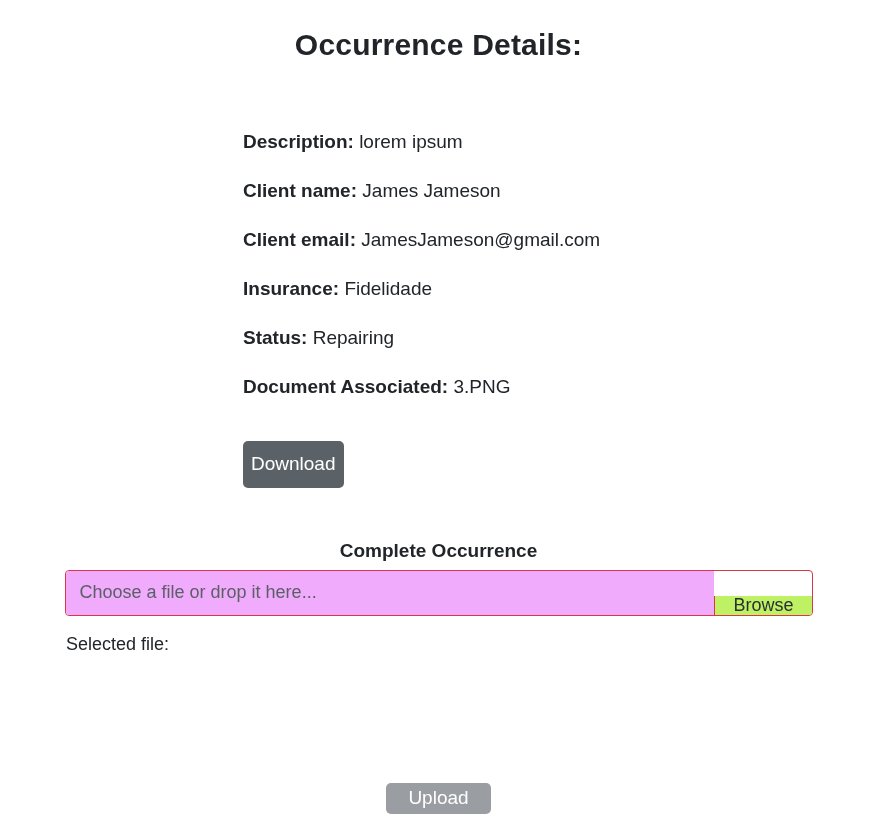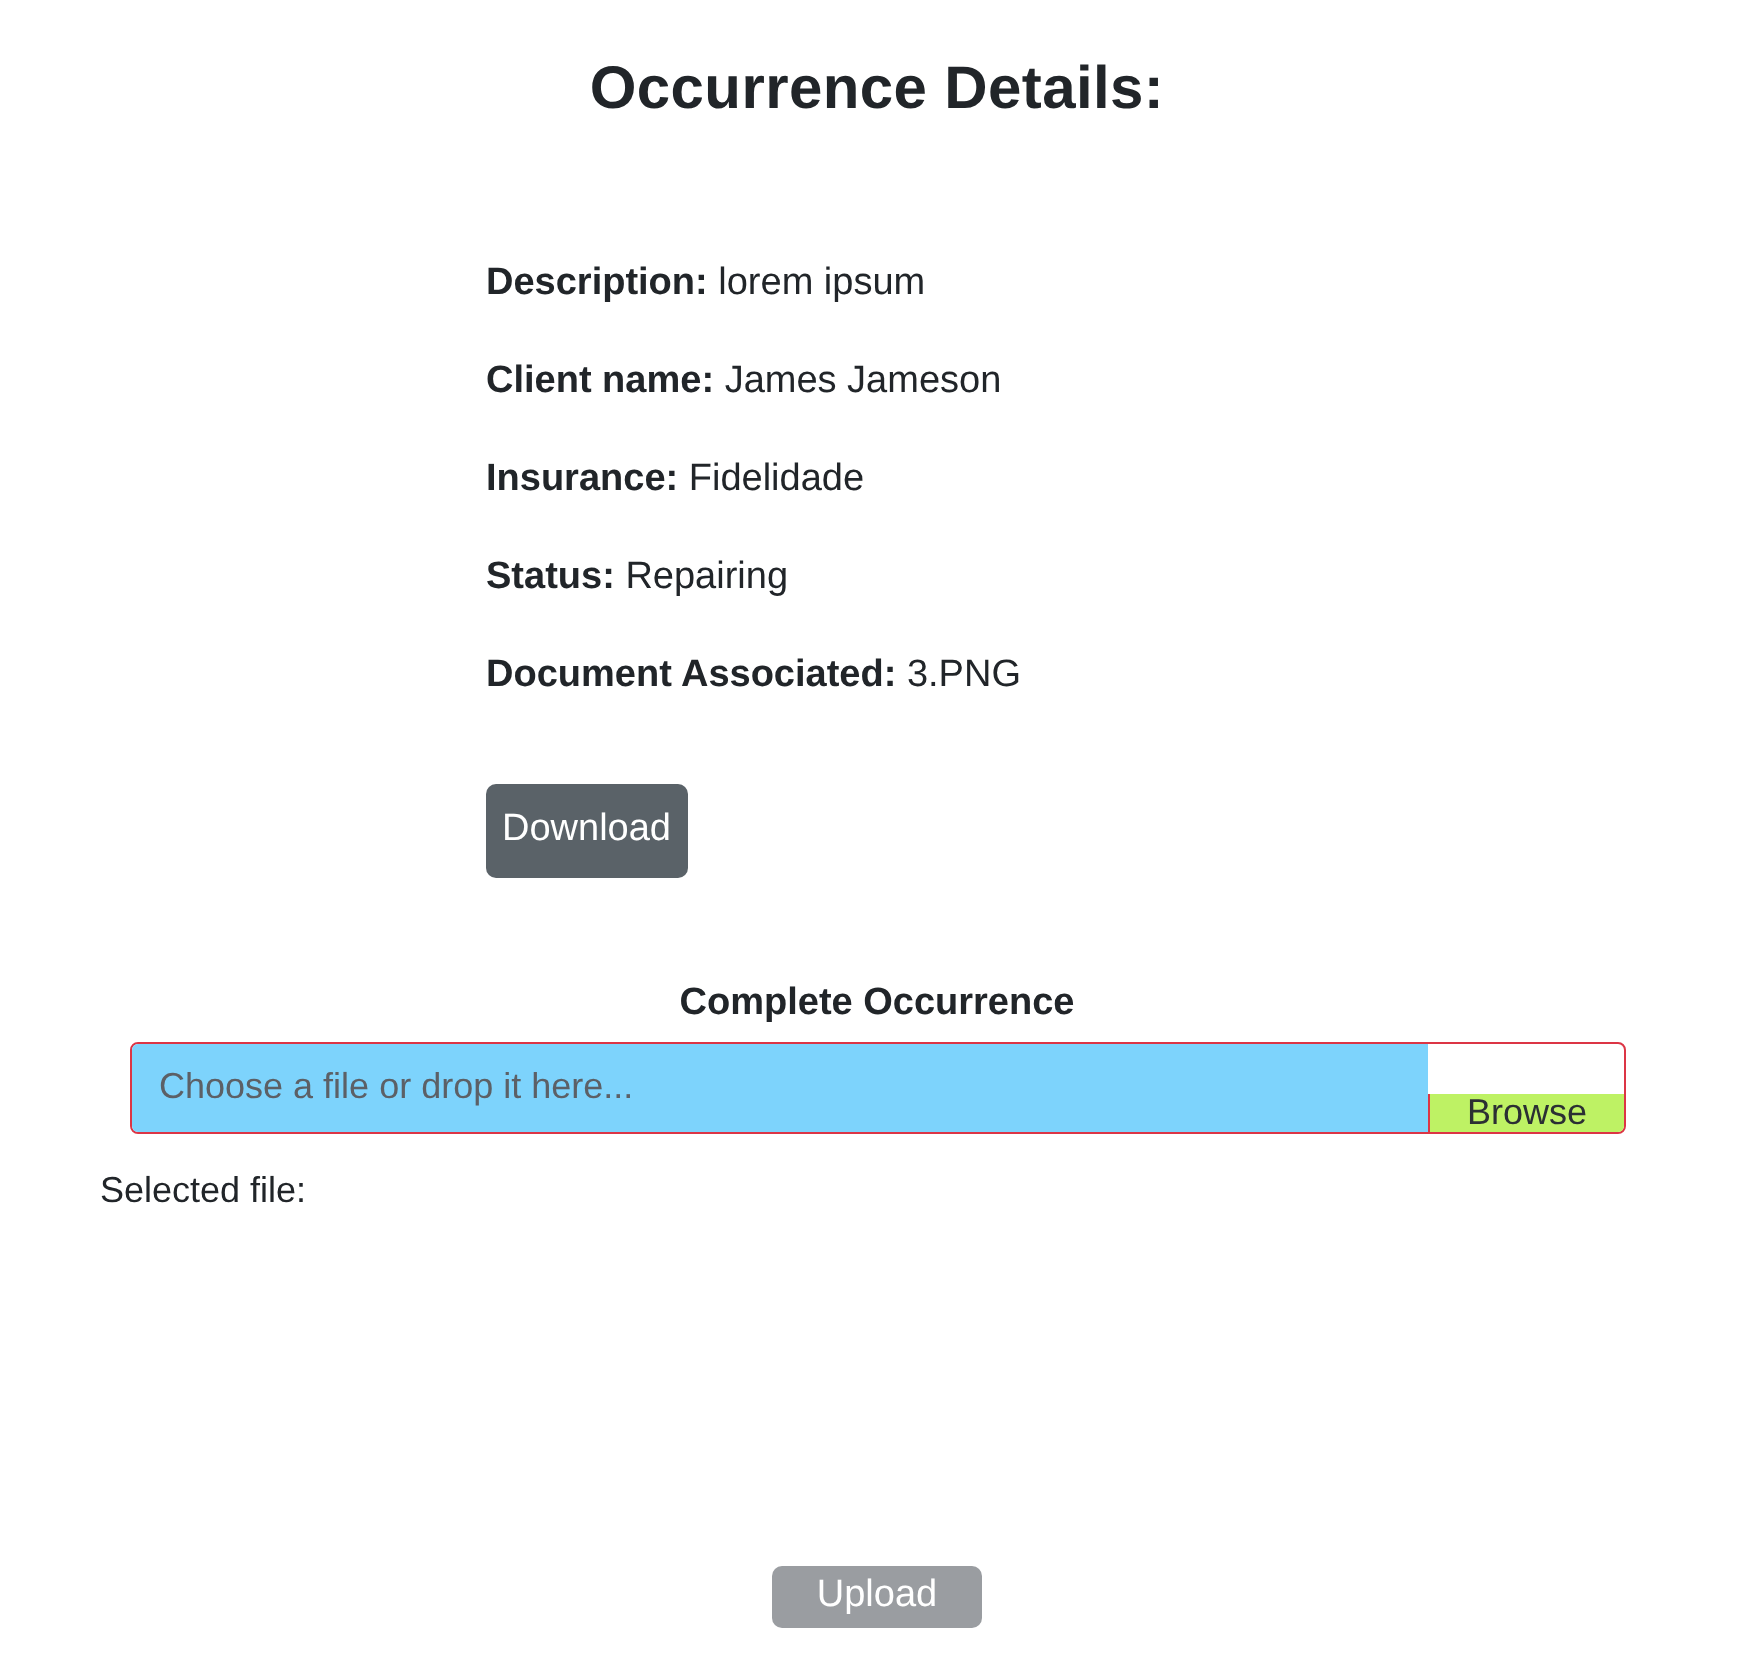--- a/index.html
+++ b/index.html
@@ -85,40 +85,40 @@
     overflow: hidden;
     background: #ffffff;
   }
   .file-placeholder {
     flex: 1 1 auto;
     display: flex;
     align-items: center;
     padding-left: 14px;
     font-size: 18px;
     color: #5c6066;
-    background: #7dd3fc;
+    background: #f0abfc;
     cursor: pointer;
   }
   .browse-button {
     flex: 0 0 auto;
     display: flex;
     align-items: center;
     justify-content: center;
     padding: 0 18px;
     font-size: 18px;
     color: #2b2f33;
     background: #bef264;
     border-left: 1px solid #dc3545;
     cursor: pointer;
     margin-top: 25px;
   }
 
   .selected-file {
     margin-top: 18px;
-    padding-left: 50px;
+    padding-left: 66px;
     font-size: 18px;
     color: #212529;
   }
 
   .upload-wrap {
     position: absolute;
     left: 0;
     right: 0;
     top: 783px;
     text-align: center;
@@ -147,20 +147,24 @@
     <div class="detail-row">
       <span class="detail-label">Description:</span>
       <span class="detail-value">lorem ipsum</span>
     </div>
 
     <div class="detail-row">
       <span class="detail-label">Client name:</span>
       <span class="detail-value">James Jameson</span>
     </div>
 
+    <div class="detail-row">
+      <span class="detail-label">Client email:</span>
+      <span class="detail-value">JamesJameson@gmail.com</span>
+    </div>
 
     <div class="detail-row">
       <span class="detail-label">Insurance:</span>
       <span class="detail-value">Fidelidade</span>
     </div>
 
     <div class="detail-row">
       <span class="detail-label">Status:</span>
       <span class="detail-value">Repairing</span>
     </div>

